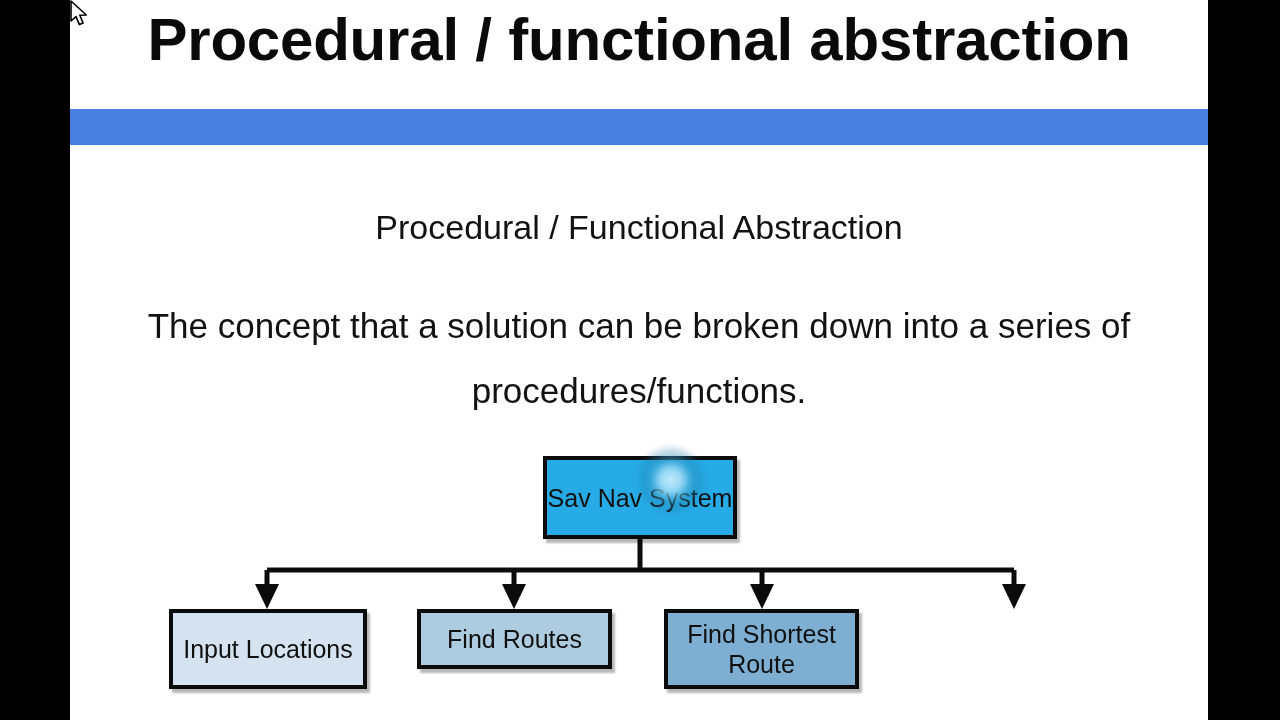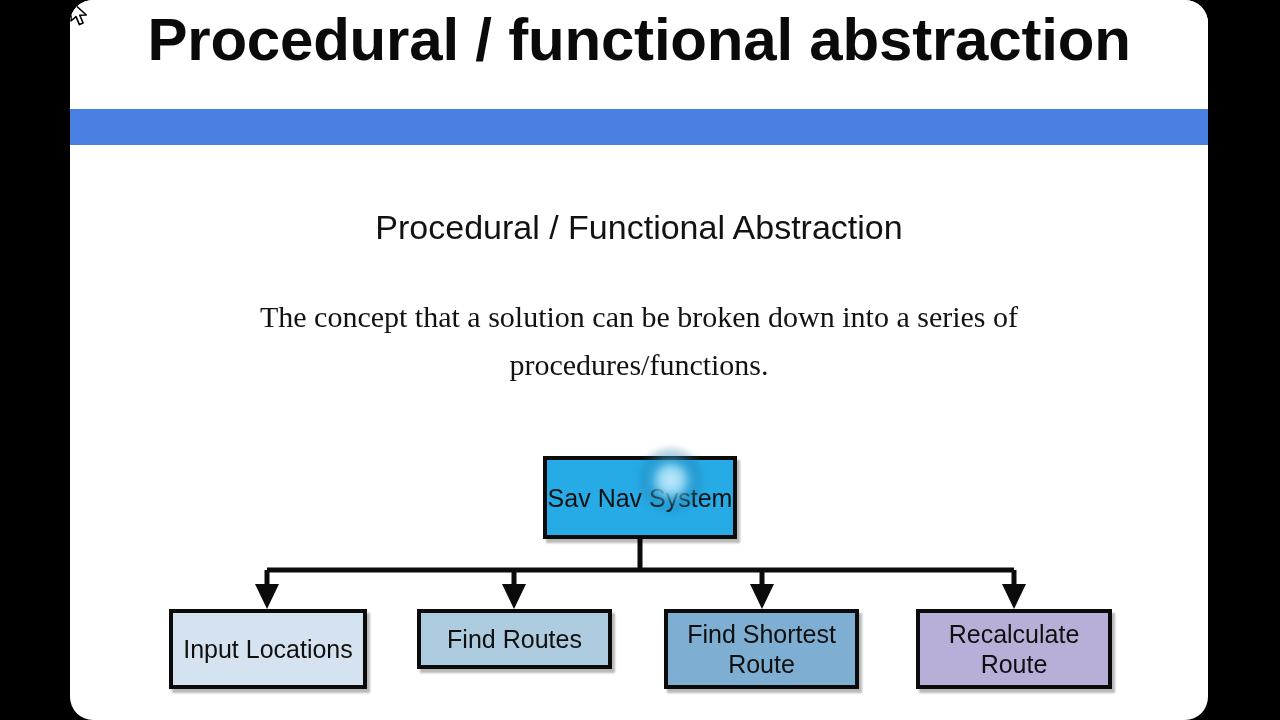--- a/index.html
+++ b/index.html
@@ -23,21 +23,20 @@
   }
 
   #slide {
     position: absolute;
     left: 70px;
     top: 0px;
     width: 1138px;
     height: 720px;
     background: #ffffff;
     overflow: hidden;
-    border-radius: 23px;
   }
 
   
   #title-band {
     position: absolute;
     left: 0;
     top: 0;
     width: 1138px;
     height: 108px;
     background: #ffffff;
@@ -85,23 +84,22 @@
     top: 56px;
     width: 1138px;
     font-size: 34px;
     line-height: 42px;
   }
   #paragraph {
     position: absolute;
     left: 60px;
     top: 143px;
     width: 1018px;
-    font-size: 30px;
-    line-height: 48px;
-    font-family: Liberation Serif, serif;
+    font-size: 35px;
+    line-height: 65px;
   }
 
   
   #diagram {
     position: absolute;
     left: 0;
     top: 0;
     width: 1138px;
     height: 720px;
   }
@@ -218,23 +216,20 @@
       </div>
 
       <div class="node" id="node-leaf-1">
         <span>Find Routes</span>
       </div>
 
       <div class="node" id="node-leaf-2">
         <span>Find Shortest Route</span>
       </div>
 
-      <div class="node" id="node-leaf-3">
-        <span>Recalculate Route</span>
-      </div>
 
       <svg id="cursor" viewBox="0 0 20 28" aria-hidden="true">
         <path d="M1,1 L1,21 L6,16.6 L9.4,24.6 L13.1,23.0 L9.8,15.3 L16.3,15.0 Z" fill="#ffffff" stroke="#000000" stroke-width="1.6" stroke-linejoin="round"></path>
       </svg>
 
     </div>
   </div>
 </div>
 
 </body></html>

